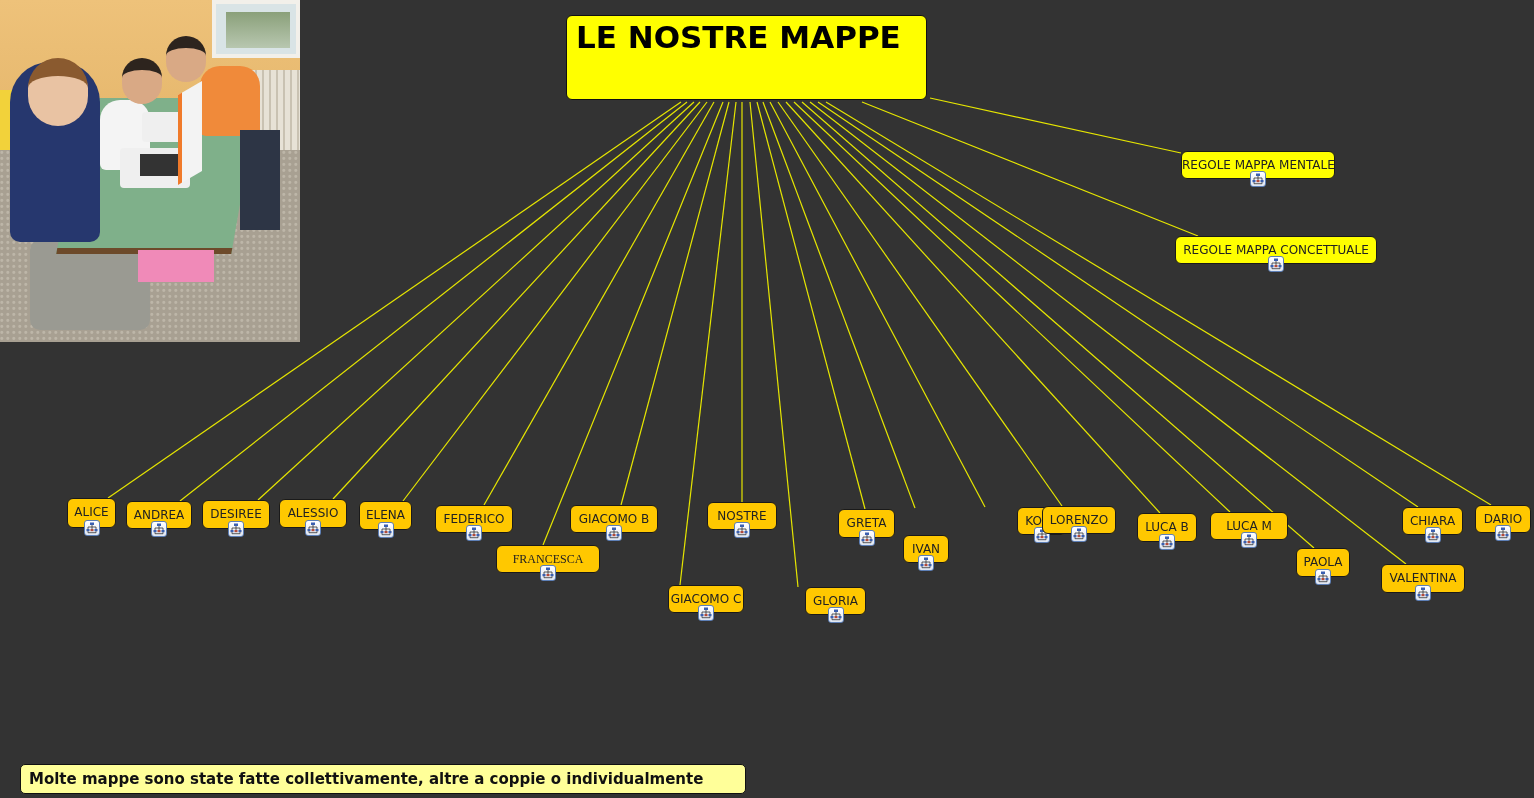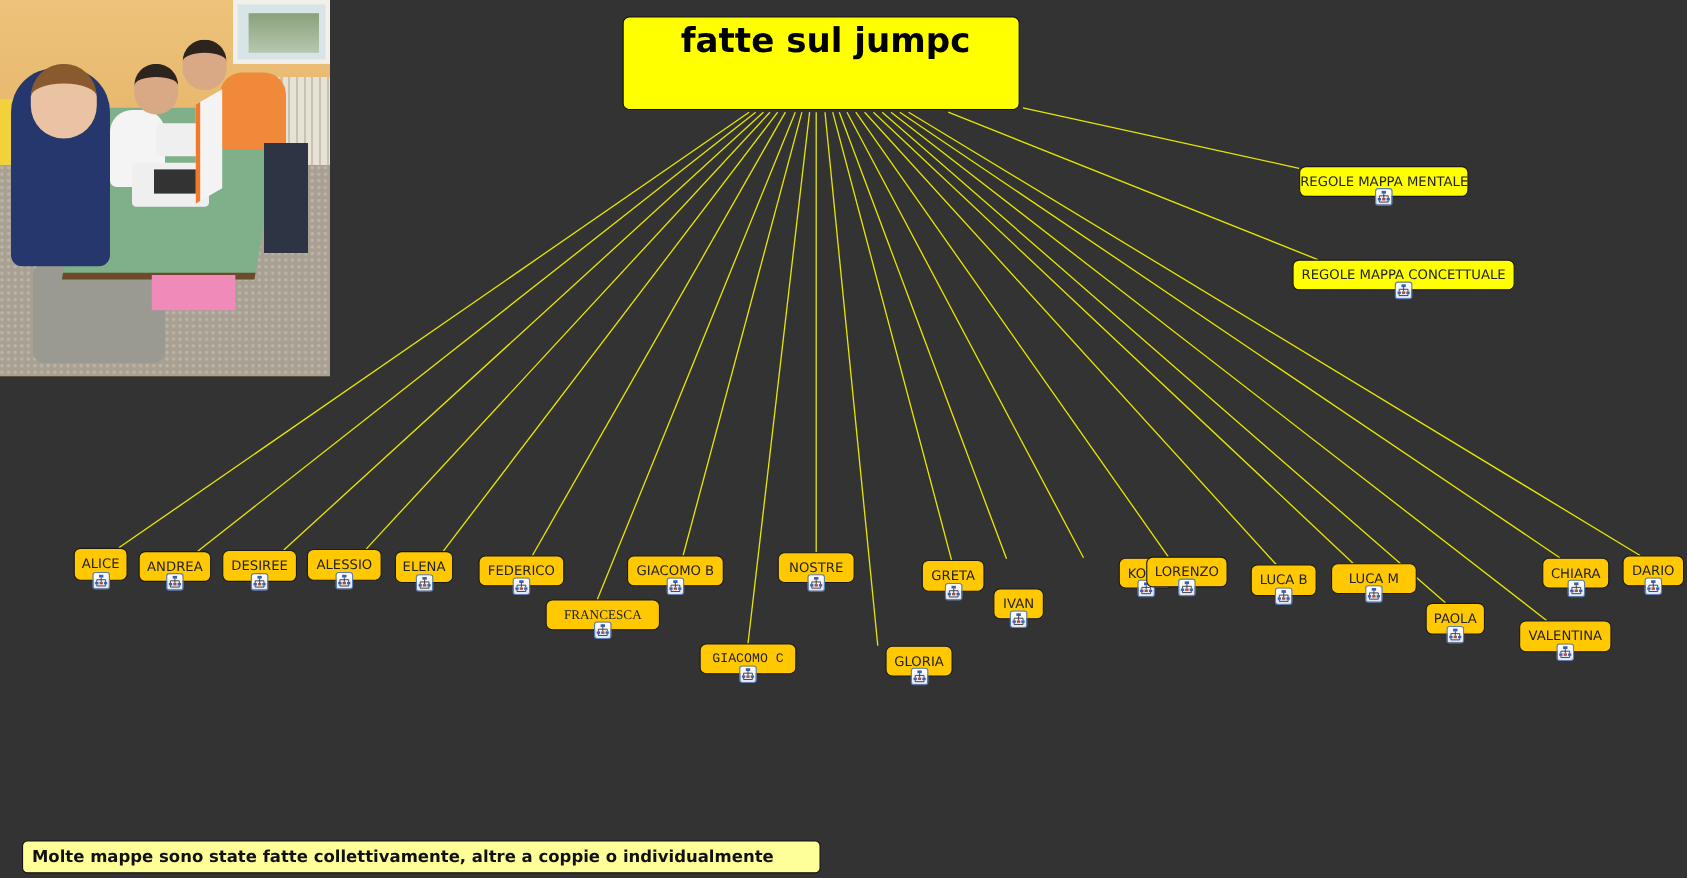--- a/index.html
+++ b/index.html
@@ -125,21 +125,21 @@
     <div class="laptop2"></div>
     <div class="laptop1">
         <b></b>
       </div>
     <div class="screen"></div>
     <div class="kid1"></div>
     <div class="head1"></div>
   </div>
 
   <div class="center-node">
-    <span class="l2">fatte sul jumpc</span>
+    <span class="l1">LE NOSTRE MAPPE</span>
   </div>
 
   <div class="node yellow" style="left:1181px; top:151px; width:154px; height:28px;text-align:right;">
     <span>REGOLE MAPPA MENTALE</span>
     <span class="map-icon">
         <svg width="12" height="12" viewBox="0 0 12 12">
           <rect x="4" y="0.5" width="4" height="2.5" fill="#3a5fb0"></rect>
           <path d="M6 3v2M2 5h8M2 5v2M6 5v2M10 5v2" stroke="#333" stroke-width="0.8" fill="none"></path>
           <rect x="0.5" y="7" width="3" height="2.2" fill="#3a5fb0"></rect>
           <rect x="4.5" y="7" width="3" height="2.2" fill="#b04a3a"></rect>
@@ -259,21 +259,21 @@
         <svg width="12" height="12" viewBox="0 0 12 12">
           <rect x="4" y="0.5" width="4" height="2.5" fill="#3a5fb0"></rect>
           <path d="M6 3v2M2 5h8M2 5v2M6 5v2M10 5v2" stroke="#333" stroke-width="0.8" fill="none"></path>
           <rect x="0.5" y="7" width="3" height="2.2" fill="#3a5fb0"></rect>
           <rect x="4.5" y="7" width="3" height="2.2" fill="#b04a3a"></rect>
           <rect x="8.5" y="7" width="3" height="2.2" fill="#3a5fb0"></rect>
           <path d="M2 9.2v1.5h8v-1.5" stroke="#333" stroke-width="0.8" fill="none"></path>
         </svg>
       </span>
   </div>
-  <div class="node" style="left:636px; top:585px; width:88px; height:28px;font-family:Liberation Mono, monospace;">
+  <div class="node" style="left:668px; top:585px; width:76px; height:28px;">
     <span>GIACOMO C</span>
     <span class="map-icon">
         <svg width="12" height="12" viewBox="0 0 12 12">
           <rect x="4" y="0.5" width="4" height="2.5" fill="#3a5fb0"></rect>
           <path d="M6 3v2M2 5h8M2 5v2M6 5v2M10 5v2" stroke="#333" stroke-width="0.8" fill="none"></path>
           <rect x="0.5" y="7" width="3" height="2.2" fill="#3a5fb0"></rect>
           <rect x="4.5" y="7" width="3" height="2.2" fill="#b04a3a"></rect>
           <rect x="8.5" y="7" width="3" height="2.2" fill="#3a5fb0"></rect>
           <path d="M2 9.2v1.5h8v-1.5" stroke="#333" stroke-width="0.8" fill="none"></path>
         </svg>

